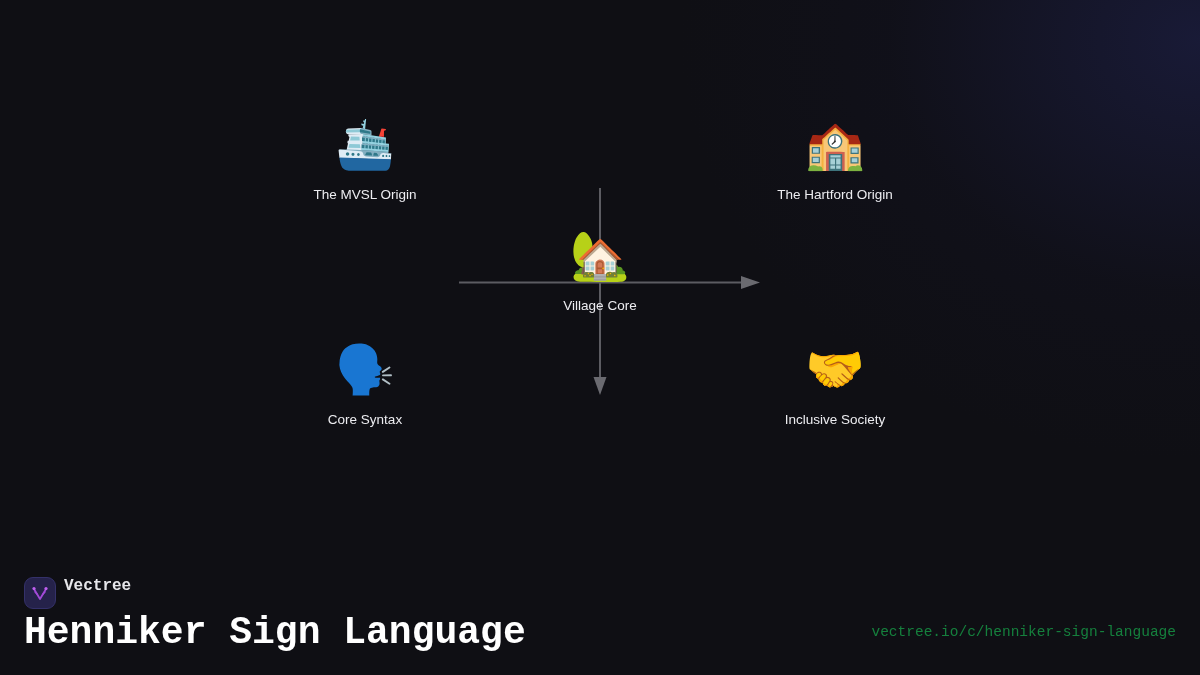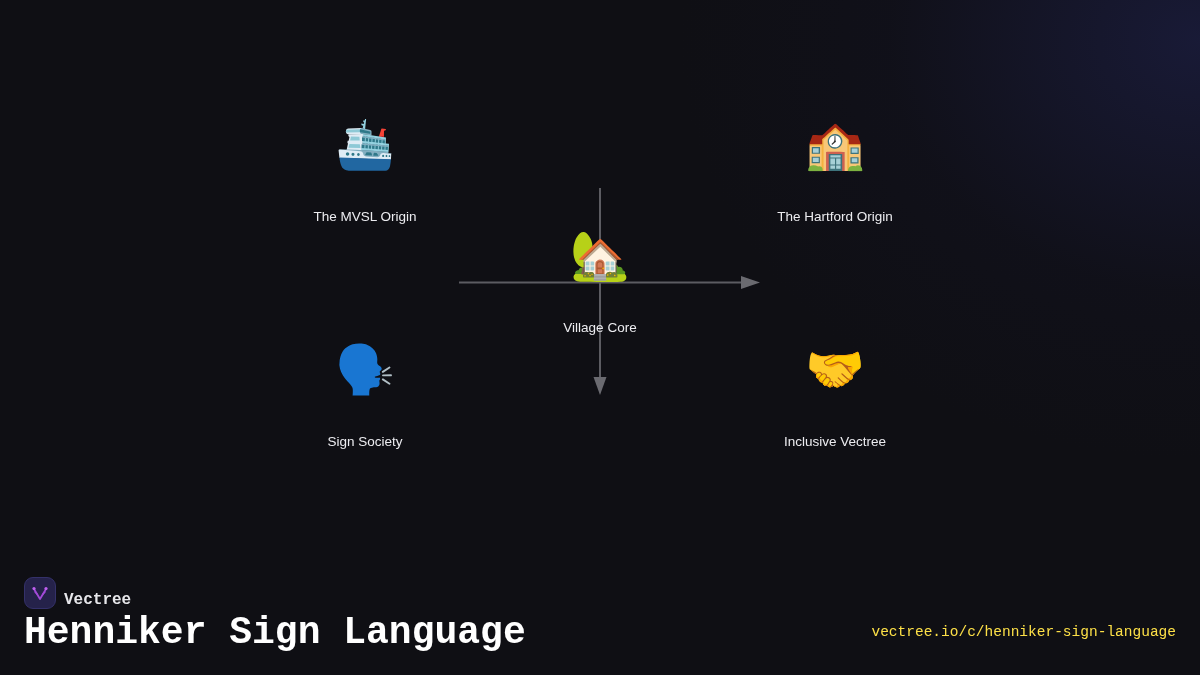--- a/index.html
+++ b/index.html
@@ -40,31 +40,31 @@
     .node .emoji {
       display: block;
       font-size: 48px;
       line-height: 60px;
       height: 60px;
     }
     .node .label {
       display: block;
       font-size: 13.5px;
       color: #ececf0;
-      margin-top: 34px;
+      margin-top: 12px;
       white-space: nowrap;
     }
     .node.center .label {
     }
     .footer-brand {
       position: absolute;
       left: 24px;
       top: 577px;
       display: flex;
-      align-items: flex-end;
+      align-items: flex-start;
       gap: 8px;
     }
     .brand-logo {
       width: 32px;
       height: 32px;
       border-radius: 9px;
       background: #25224a;
       border: 1px solid #34316a;
       box-sizing: border-box;
       display: flex;
@@ -87,21 +87,21 @@
       color: #ffffff;
       letter-spacing: 0px;
       white-space: nowrap;
     }
     .page-url {
       position: absolute;
       right: 24px;
       top: 624px;
       font-family: "Liberation Mono", "DejaVu Sans Mono", monospace;
       font-size: 14.5px;
-      color: #fde047;
+      color: #15803d;
       white-space: nowrap;
     }
   </style>
 </head>
 <body>
 
 <div class="bg-glow"></div>
 
 <div class="canvas">
 
@@ -126,26 +126,26 @@
     <span class="label">The Hartford Origin</span>
   </div>
 
   <div class="node center" style="left:600px; top:226px;">
     <span class="emoji">🏡</span>
     <span class="label">Village Core</span>
   </div>
 
   <div class="node" style="left:365px; top:340px;">
     <span class="emoji">🗣️</span>
-    <span class="label">Sign Society</span>
+    <span class="label">Core Syntax</span>
   </div>
 
   <div class="node" style="left:835px; top:340px;">
     <span class="emoji">🤝</span>
-    <span class="label">Inclusive Vectree</span>
+    <span class="label">Inclusive Society</span>
   </div>
 </div>
 
 <div class="footer-brand">
   <div class="brand-logo">
     <svg width="20" height="20" viewBox="0 0 20 20">
       <path d="M4 6 L10 16 L16 6" fill="none" stroke="#a24ad8" stroke-width="1.8" stroke-linecap="round" stroke-linejoin="round"></path>
       <path d="M7 11 L5 9 M13 11 L15 9" stroke="#a24ad8" stroke-width="1.4" stroke-linecap="round"></path>
       <circle cx="4" cy="5.5" r="1.6" fill="#c060f0"></circle>
       <circle cx="16" cy="5.5" r="1.6" fill="#c060f0"></circle>

